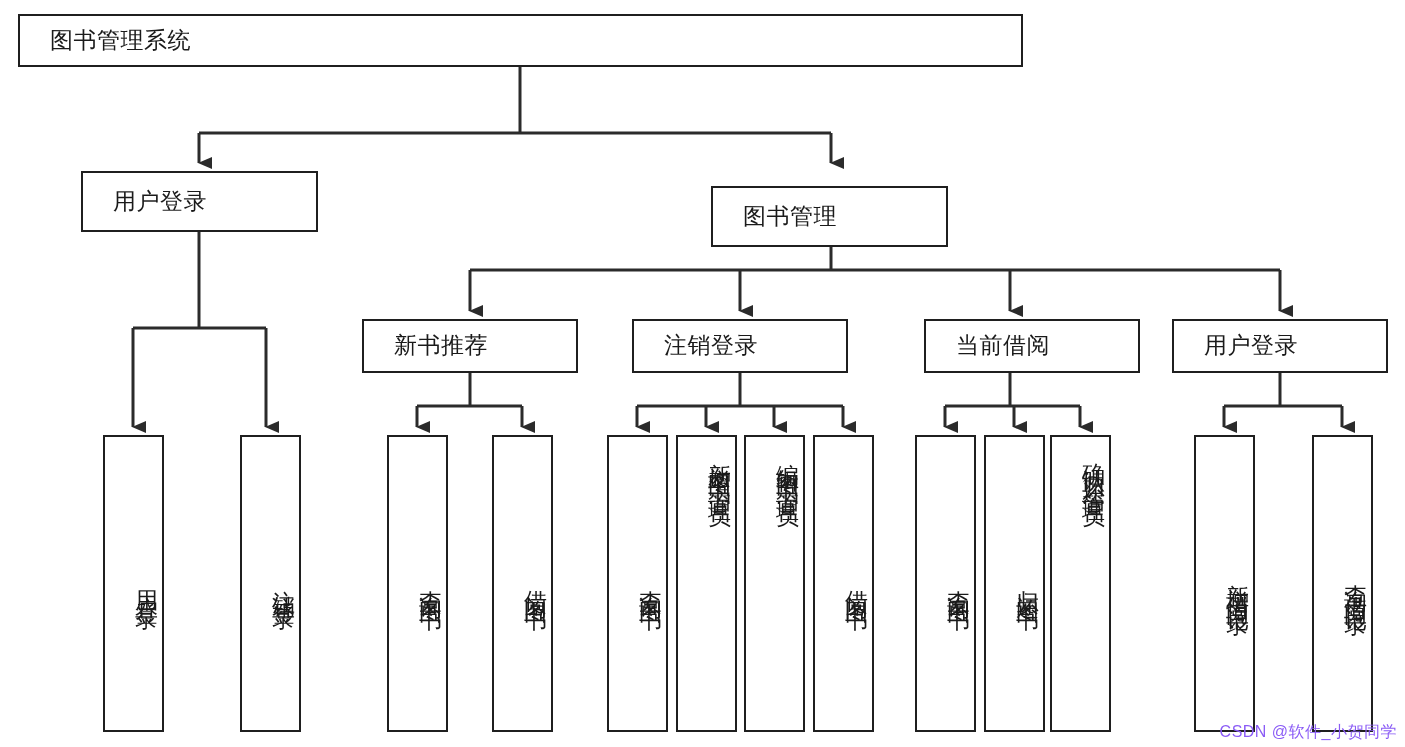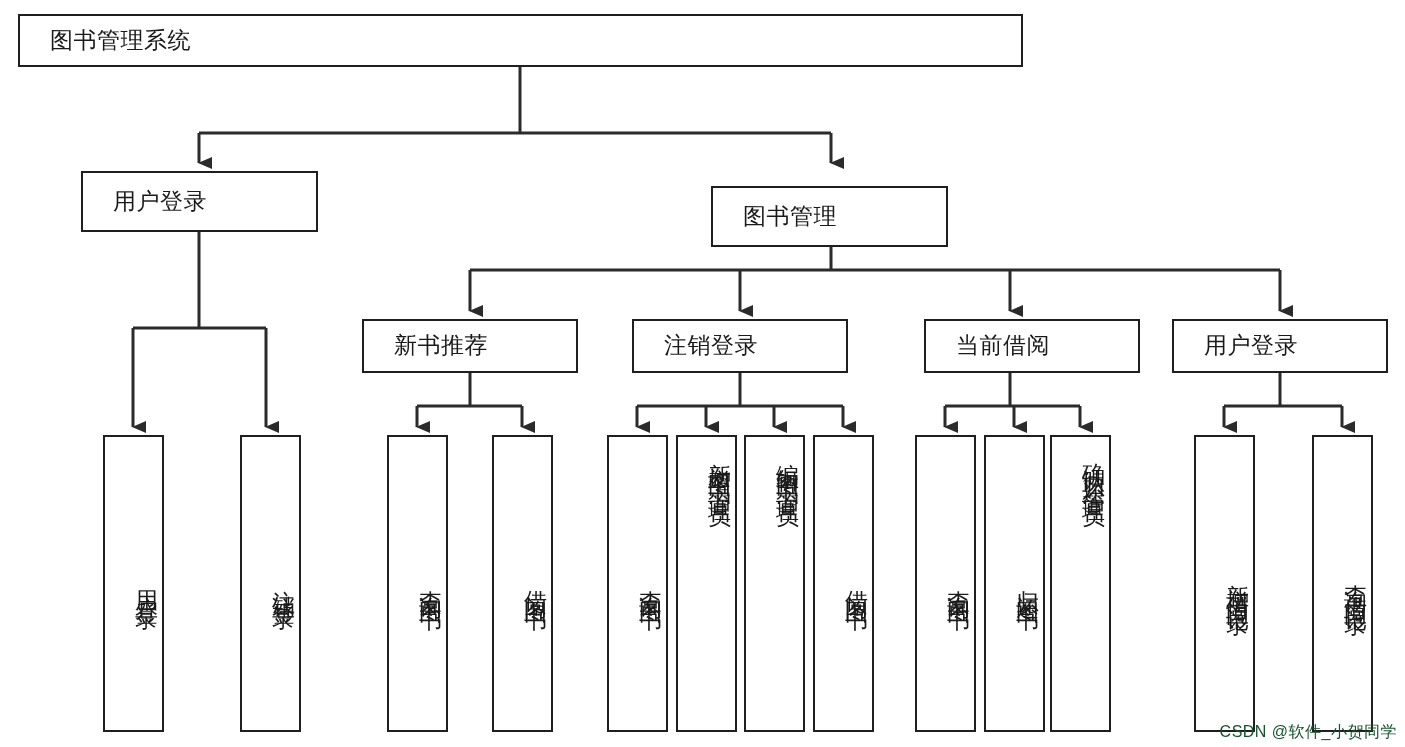--- a/index.html
+++ b/index.html
@@ -55,21 +55,21 @@
   }
   .leaf-box.centered {
     align-items: center;
     padding-top: 0;
   }
   .watermark {
     position: absolute;
     right: 8px;
     bottom: 4px;
     font-size: 16px;
-    color: #14532d;
+    color: #8b5cf6;
     white-space: nowrap;
     letter-spacing: 0.5px;
   }
   svg.connectors {
     position: absolute;
     top: 0;
     left: 0;
     width: 1405px;
     height: 747px;
     pointer-events: none;

